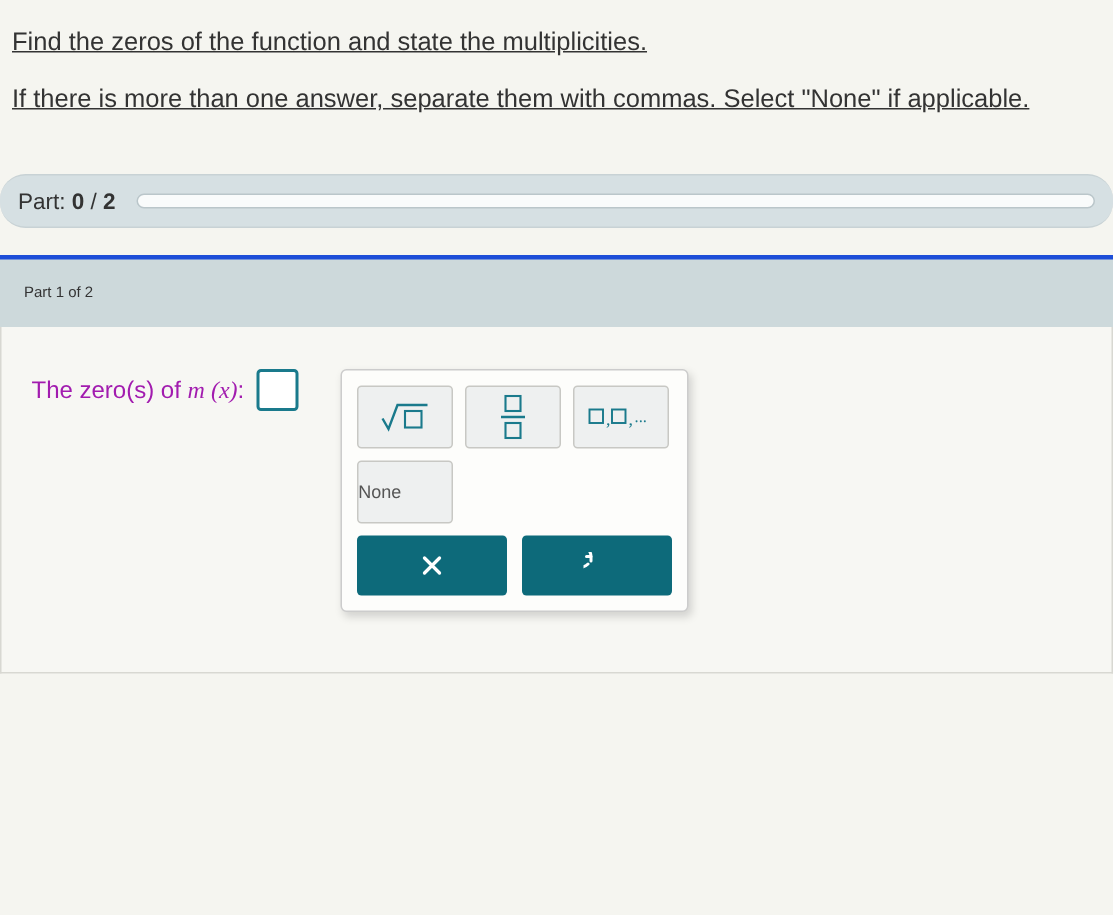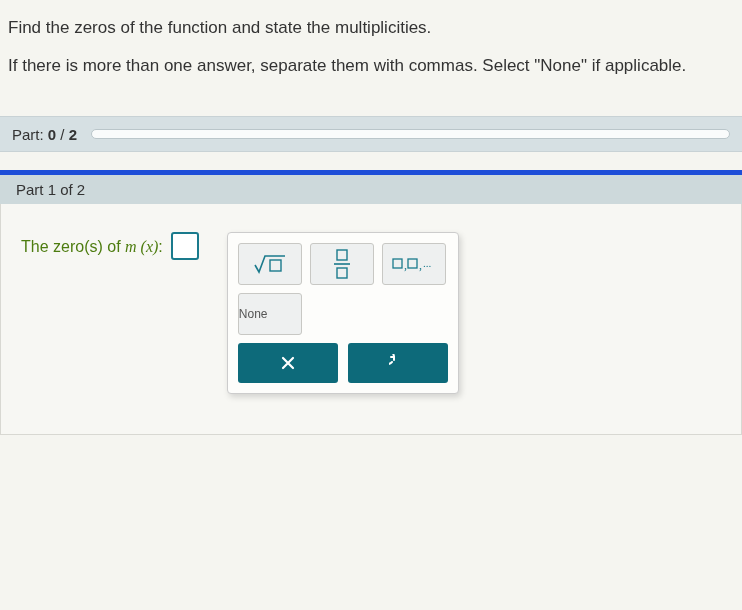--- a/index.html
+++ b/index.html
@@ -10,20 +10,21 @@
     body {
       font-family: Arial, Helvetica, sans-serif;
       background: #f5f5f0;
       width: 742px;
       height: 610px;
       overflow: hidden;
       color: #333;
     }
     .content {
       padding: 18px 8px 0 8px;
+      text-decoration: underline;
     }
     .question-prompt {
       font-size: 17px;
       color: #333;
       margin-bottom: 18px;
     }
     .equation {
       font-family: 'Times New Roman', serif;
       font-size: 20px;
       font-style: italic;
@@ -41,20 +42,21 @@
       margin-bottom: 40px;
     }
     .progress-bar-row {
       display: flex;
       align-items: center;
       background: #d6e0e3;
       height: 36px;
       padding: 0 12px;
       border-top: 1px solid #c8d2d5;
       border-bottom: 1px solid #c8d2d5;
+      border-radius: 17px;
     }
     .progress-label {
       font-size: 15px;
       color: #333;
       margin-right: 14px;
       white-space: nowrap;
     }
     .progress-label b {
       font-weight: bold;
     }
@@ -65,43 +67,43 @@
       border-radius: 5px;
       border: 1px solid #bac6ca;
       position: relative;
       overflow: hidden;
     }
     .spacer {
       height: 18px;
     }
     .part-header {
       background: #cdd9db;
-      height: 34px;
+      height: 48px;
       display: flex;
       align-items: center;
       padding: 0 16px;
-      font-size: 15px;
-      color: #333;
-      border-top: 5px solid #1d4ed8;
+      font-size: 10px;
+      color: #333;
+      border-top: 3px solid #1d4ed8;
     }
     .part-body {
       background: #f7f7f3;
       border: 1px solid #d8d8d2;
       border-top: none;
       padding: 28px 20px 40px 20px;
       min-height: 230px;
       position: relative;
     }
     .answer-row {
       display: flex;
       align-items: flex-start;
     }
     .answer-label {
       font-size: 16px;
-      color: #4d7c0f;
+      color: #a21caf;
       font-family: Arial, sans-serif;
       display: flex;
       align-items: center;
       height: 30px;
     }
     .answer-label .mfunc {
       font-family: Liberation Serif, serif;
       font-style: italic;
     }
     .answer-input {

